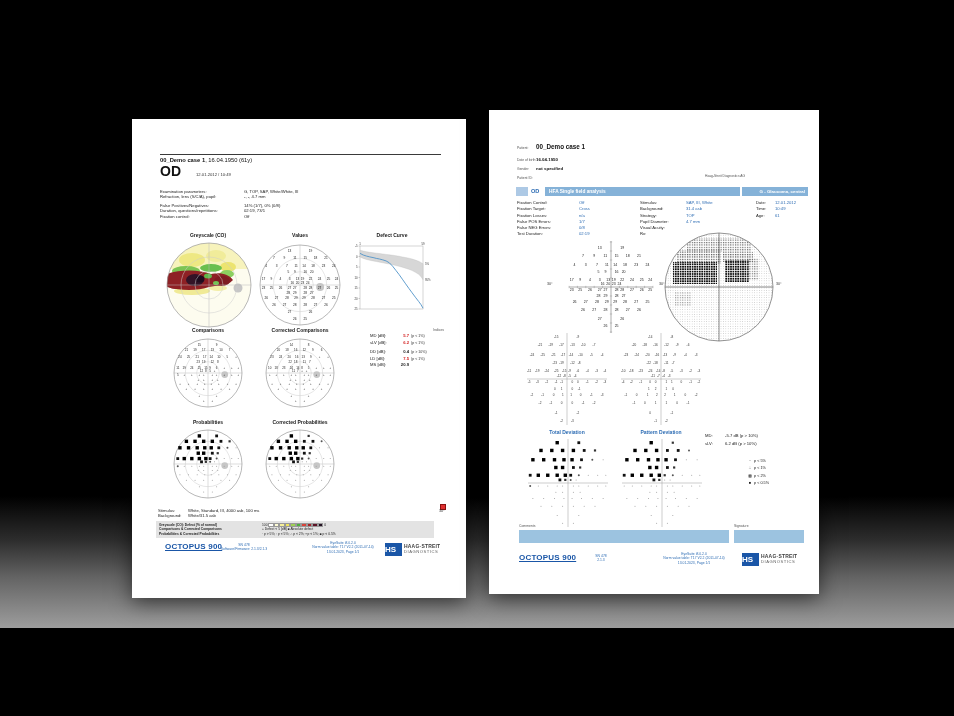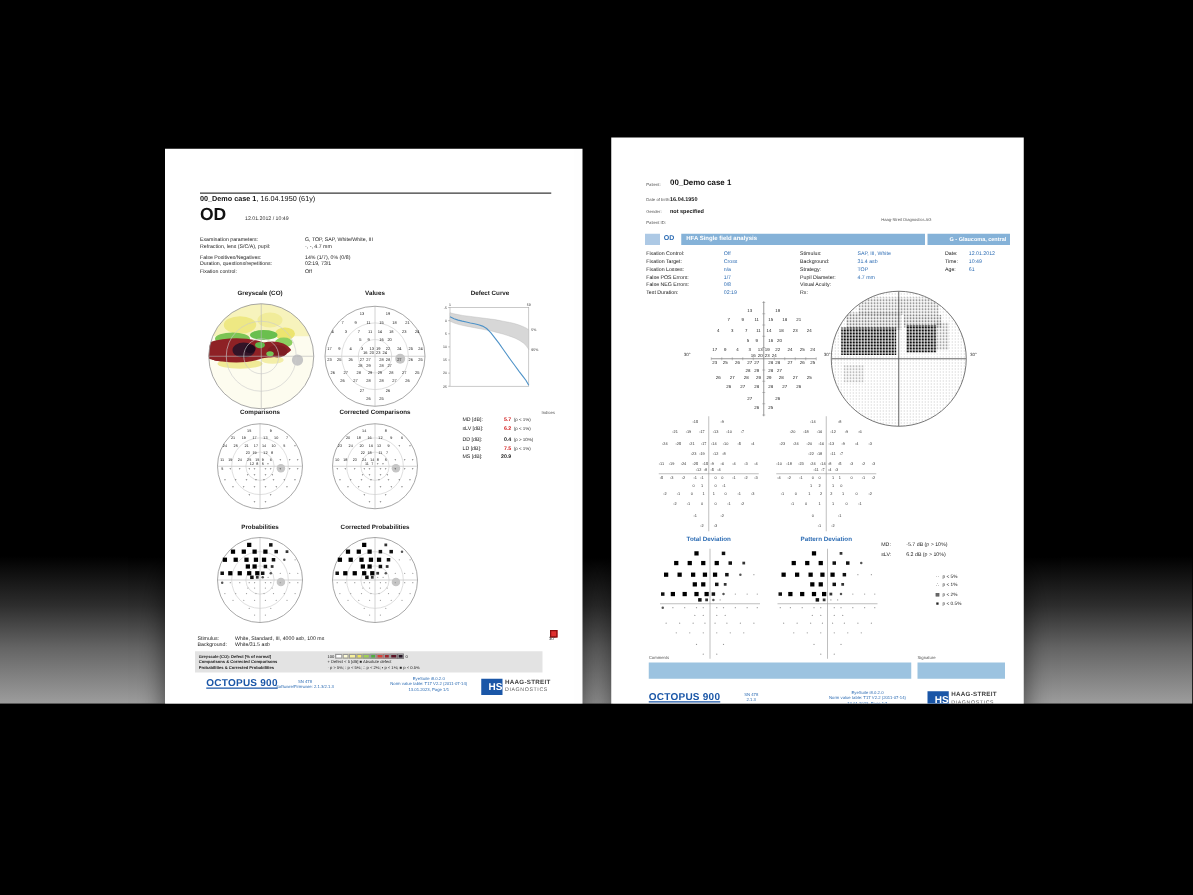--- a/index.html
+++ b/index.html
@@ -1,16 +1,16 @@
 <!DOCTYPE html>
 <html><head>
 <meta charset="utf-8">
 <style>
   html,body{margin:0;padding:0;background:#000;}
-  .stage{position:relative;width:954px;height:563px;overflow:hidden;
+  .stage{position:relative;width:954px;height:628px;overflow:hidden;
     background:linear-gradient(180deg,#000 0%,#000 79%,#2d2d2d 86%,#646464 92%,#9d9d9d 100%);
     font-family:"Liberation Sans",sans-serif;}
   .page{position:absolute;background:#fff;box-shadow:0 4px 20px rgba(0,0,0,.6);color:#111;}
   .a{position:absolute;}
   .ctr{transform:translateX(-50%);}
   .stitle{font-weight:bold;font-size:5px;color:#1a1a1a;white-space:nowrap;}
   .blue{color:#2e6db4;}
   .rule{background:#3a3a3a;height:1px;}
   .prow{font-size:4.2px;line-height:5.4px;white-space:nowrap;color:#222;}
   .prow .pl{display:inline-block;width:84px;}
@@ -19,21 +19,21 @@
   .irow .il{display:inline-block;width:26px;}
   .irow .iv{display:inline-block;width:13px;font-weight:bold;text-align:right;margin-right:2px;}
   .irow .ip{font-size:3.6px;color:#333;}
   .alert .iv{color:#d42222;}
   .legendbox{background:#e3e3e3;padding:1.5px 3px;}
   .lrow{font-size:3.3px;line-height:4.4px;white-space:nowrap;color:#222;}
   .lrow .ll{display:inline-block;width:103px;font-weight:bold;}
   .sw{display:inline-block;width:3.5px;height:2.8px;vertical-align:middle;border:0.25px solid #999;}
   .fdev{font-size:8px;font-weight:bold;color:#1a56a7;letter-spacing:.2px;text-decoration:underline;}
   .fcol{font-size:3.4px;line-height:4.4px;color:#2e6db4;text-align:center;white-space:nowrap;}
-  .logo{background:#1a56a7;color:#fff;font-weight:bold;text-align:right;}
+  .logo{background:#1a56a7;color:#fff;font-weight:bold;text-align:left;}
   .b1{font-size:5px;font-weight:bold;color:#3f3f3f;letter-spacing:.2px;}
   .b2{font-size:4.2px;color:#5f5f5f;letter-spacing:.5px;}
   .rlab{font-size:3.4px;color:#555;white-space:nowrap;}
   .rbold{font-weight:bold;color:#111;white-space:nowrap;}
   .bar{background:#85b2d8;}
   .bartxt{font-size:4.8px;font-weight:bold;color:#fff;line-height:9px;white-space:nowrap;}
   .rprow{font-size:4.2px;line-height:6.3px;white-space:nowrap;color:#222;}
   .rprow .rv{color:#2e6db4;}
   .devlab{font-size:5px;font-weight:bold;color:#2e6db4;white-space:nowrap;}
   .mdrow{font-size:4.2px;line-height:8px;white-space:nowrap;color:#222;}

